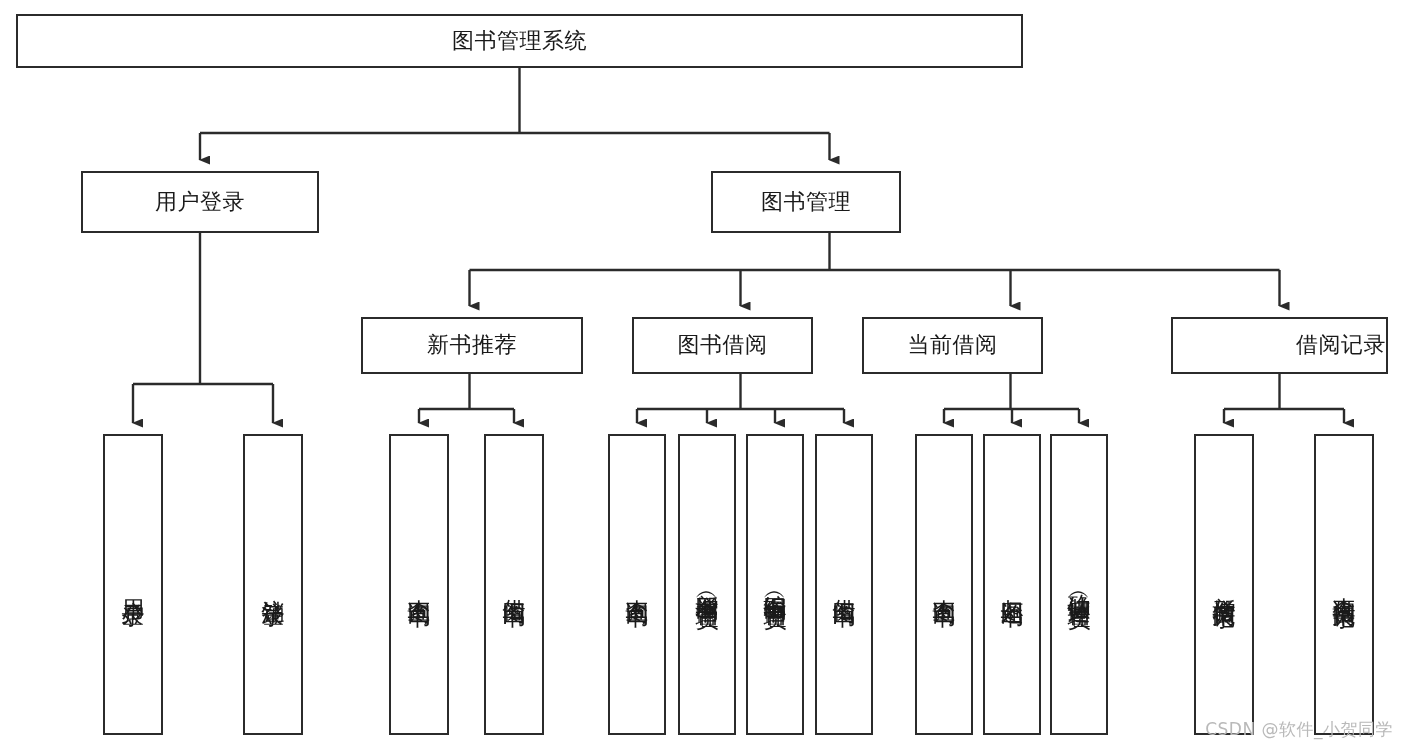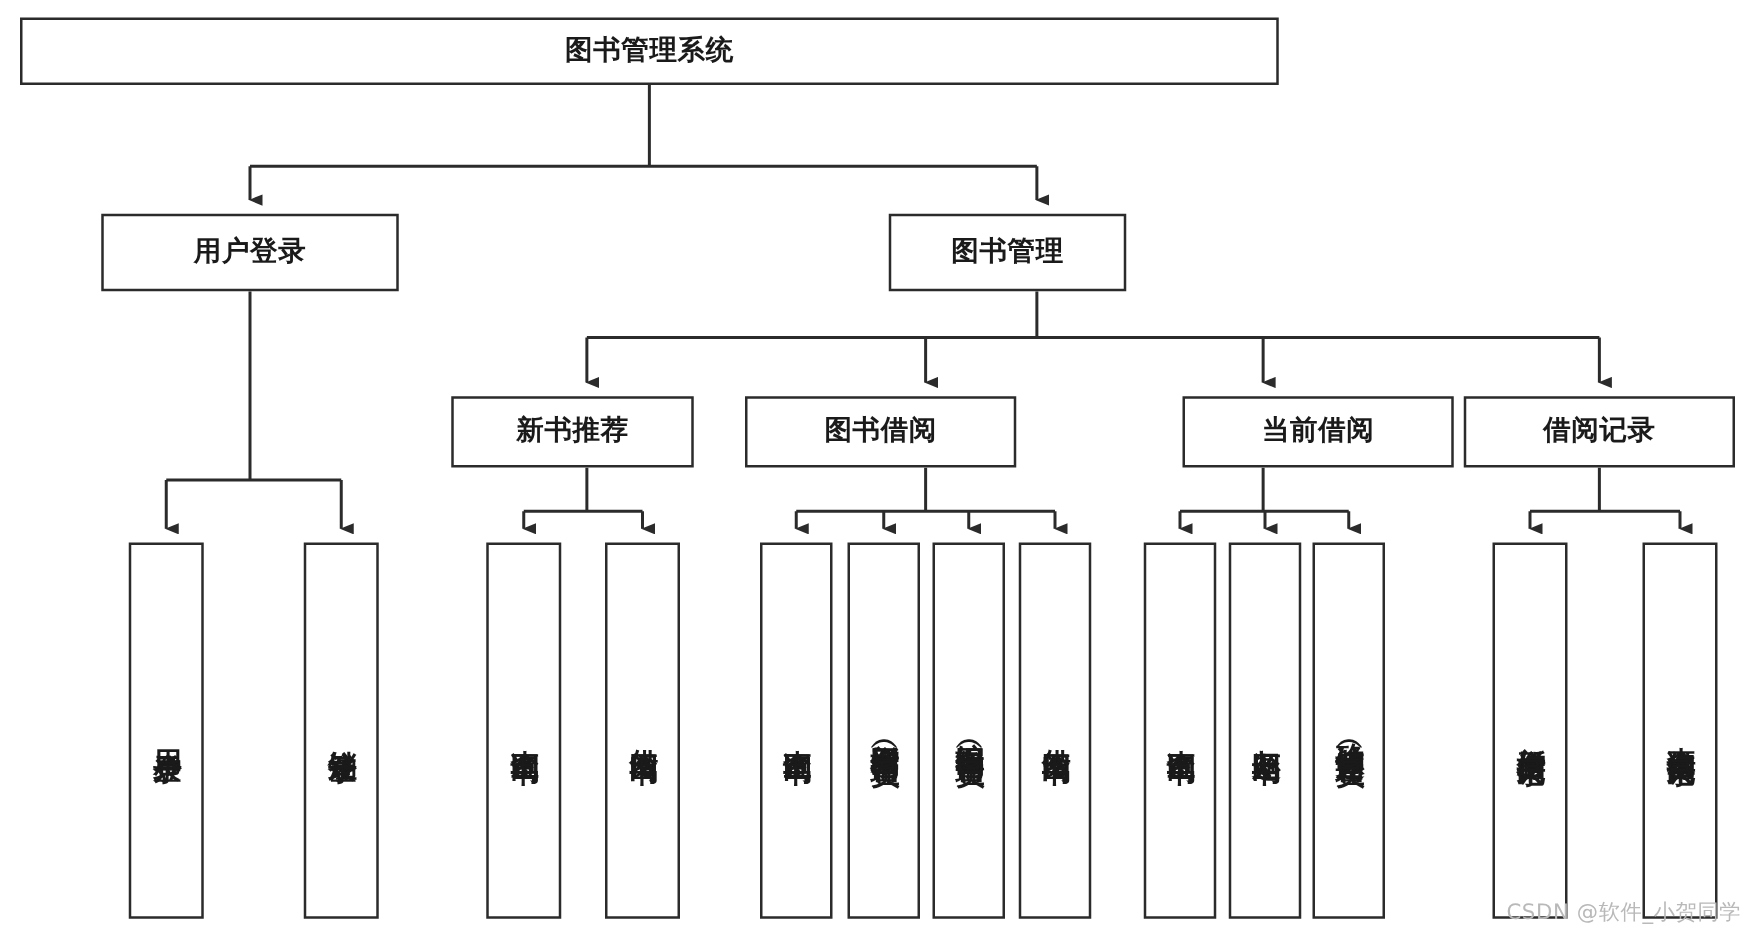--- a/index.html
+++ b/index.html
@@ -27,21 +27,20 @@
   }
   .node-box {
     position: absolute;
     box-sizing: border-box;
     border: 2.2px solid #2b2b2b;
     background: #ffffff;
     display: flex;
     align-items: center;
     justify-content: center;
     overflow: hidden;
-    font-weight: bold;
   }
   .node-label {
     font-size: 22px;
     line-height: 1.12;
     color: #1a1a1a;
     letter-spacing: 0.5px;
     white-space: nowrap;
   }
   .node-box.leaf {
     align-items: center;
@@ -119,30 +118,30 @@
   <div id="node-layer">
       <div class="node-box" style="left: 16px; top: 14px; width: 1007px; height: 54px; border-width: 2.6px;">
         <span class="node-label">图书管理系统</span>
       </div>
       <div class="node-box" style="left: 81px; top: 171px; width: 238px; height: 62px;">
         <span class="node-label">用户登录</span>
       </div>
       <div class="node-box" style="left: 711px; top: 171px; width: 190px; height: 62px;">
         <span class="node-label">图书管理</span>
       </div>
-      <div class="node-box" style="left: 361px; top: 317px; width: 194px; height: 57px;">
+      <div class="node-box" style="left: 361px; top: 317px; width: 222px; height: 57px;">
         <span class="node-label">新书推荐</span>
       </div>
-      <div class="node-box" style="left: 596px; top: 317px; width: 217px; height: 57px;">
+      <div class="node-box" style="left: 632px; top: 317px; width: 181px; height: 57px;">
         <span class="node-label">图书借阅</span>
       </div>
-      <div class="node-box" style="left: 946px; top: 317px; width: 217px; height: 57px;">
+      <div class="node-box" style="left: 862px; top: 317px; width: 181px; height: 57px;">
         <span class="node-label">当前借阅</span>
       </div>
-      <div class="node-box" style="left: 1171px; top: 317px; width: 217px; height: 57px;">
+      <div class="node-box" style="left: 1171px; top: 317px; width: 217px; height: 57px; justify-content: flex-end;">
         <span class="node-label">借阅记录</span>
       </div>
       <div class="node-box leaf" style="left: 103px; top: 434px; width: 60px; height: 301px;">
         <span class="node-label">用户登录</span>
       </div>
       <div class="node-box leaf" style="left: 243px; top: 434px; width: 60px; height: 301px;">
         <span class="node-label">注销登录</span>
       </div>
       <div class="node-box leaf" style="left: 389px; top: 434px; width: 60px; height: 301px;">
         <span class="node-label">查询图书</span>

